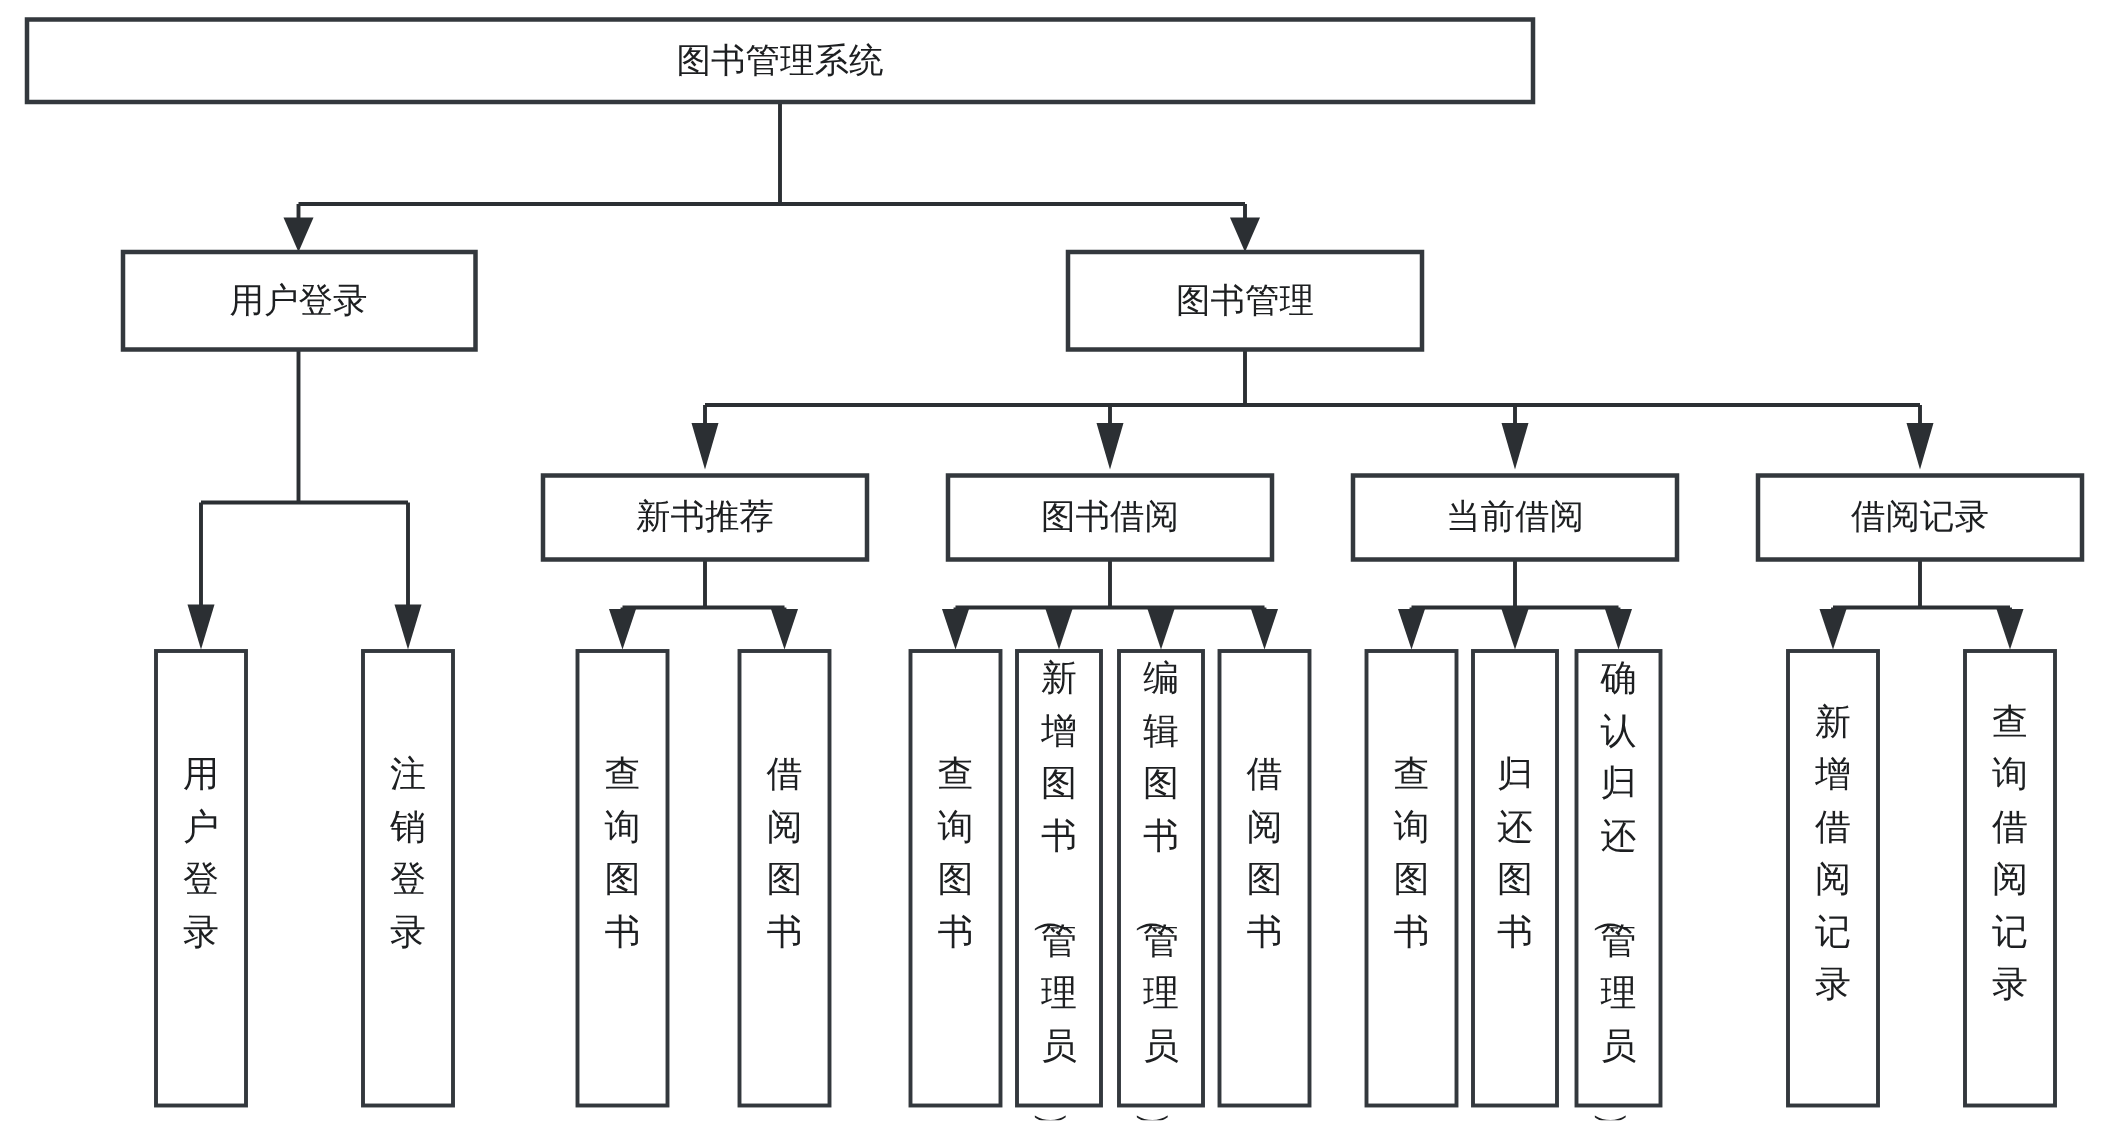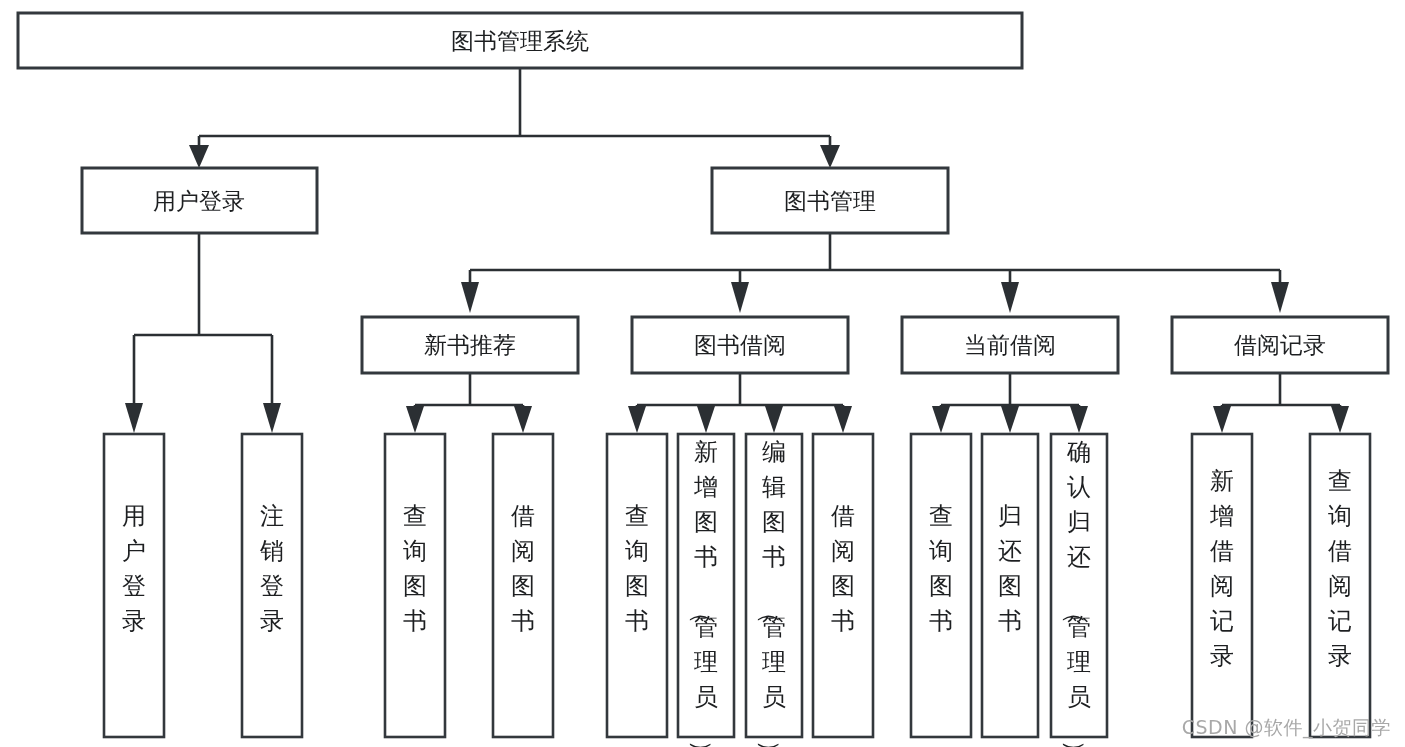--- a/index.html
+++ b/index.html
@@ -252,15 +252,14 @@
       <text class="node-label-v" x="1222" y="489"><tspan x="1222" dy="0">新</tspan><tspan x="1222" dy="35">增</tspan><tspan x="1222" dy="35">借</tspan><tspan x="1222" dy="35">阅</tspan><tspan x="1222" dy="35">记</tspan><tspan x="1222" dy="35">录</tspan></text>
     </g>
 
     <g>
       <rect class="node-rect-thin" x="1310" y="434" width="60" height="303"></rect>
       <text class="node-label-v" x="1340" y="489"><tspan x="1340" dy="0">查</tspan><tspan x="1340" dy="35">询</tspan><tspan x="1340" dy="35">借</tspan><tspan x="1340" dy="35">阅</tspan><tspan x="1340" dy="35">记</tspan><tspan x="1340" dy="35">录</tspan></text>
     </g>
 
   </svg>
 
-  <div class="watermark-text">CSDN @软件_小贺同学</div>
 
 </div>
 
 </body></html>

